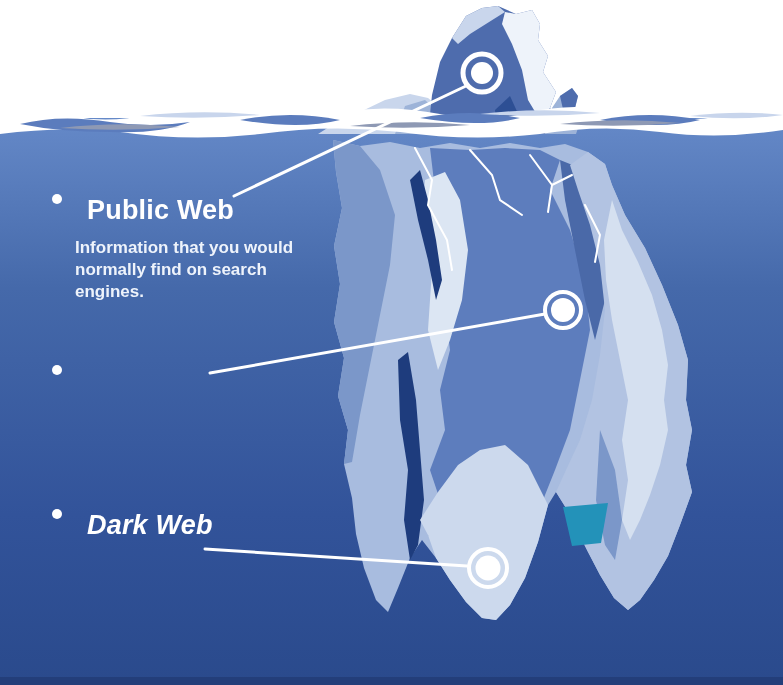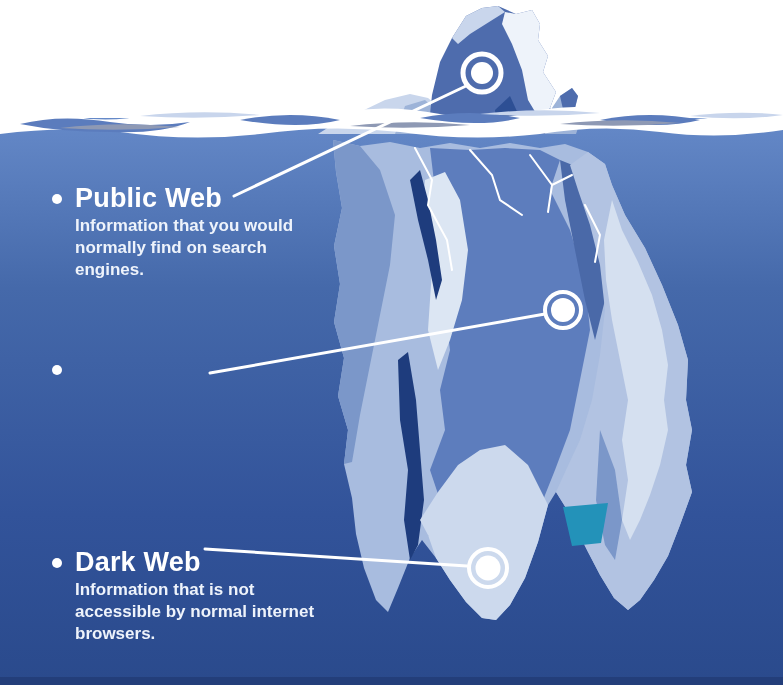--- a/index.html
+++ b/index.html
@@ -8,30 +8,30 @@
     background:#ffffff;
     font-family:"Liberation Sans","DejaVu Sans",sans-serif;
   }
   #scene{position:absolute;inset:0;}
   .label-block{position:absolute;left:75px;color:#ffffff;}
   .bullet{
     position:absolute;left:-23px;top:11px;width:10px;height:10px;
     border-radius:50%;background:#ffffff;
   }
   .label-block h2{
-    margin:0;font-size:27px;line-height:30px;font-weight:bold;
+    margin:12px;font-size:27px;line-height:30px;font-weight:bold;
     letter-spacing:0.2px;color:#ffffff;white-space:nowrap;
   }
   .label-block p{
     margin:2px 0 0 0;font-size:17px;line-height:22px;font-weight:bold;
     color:#eef3fb;
   }
   #section-public{top:183px;} #section-public p{width:235px;}
   #section-deep{top:354px;}   #section-deep p{width:240px;}
-  #section-dark{top:547px;}   #section-dark p{width:245px;}
+  #section-dark{top:498px;font-style:italic;}   #section-dark p{width:245px;}
 </style>
 </head>
 <body>
 
 <svg id="scene" viewBox="0 0 783 685" aria-hidden="true">
   <defs>
     <linearGradient id="waterGrad" x1="0" y1="0" x2="0" y2="1">
       <stop offset="0" stop-color="#6589c8"></stop>
       <stop offset="0.3" stop-color="#4569aa"></stop>
       <stop offset="0.7" stop-color="#32539a"></stop>
@@ -132,14 +132,13 @@
   <p>Information that you would normally find on search engines.</p>
 </div>
 
 <div class="label-block" id="section-deep">
   <span class="bullet"></span>
 </div>
 
 <div class="label-block" id="section-dark">
   <span class="bullet"></span>
   <h2>Dark Web</h2>
-  <p>Information that is not accessible by normal internet browsers.</p>
 </div>
 
 </body></html>

